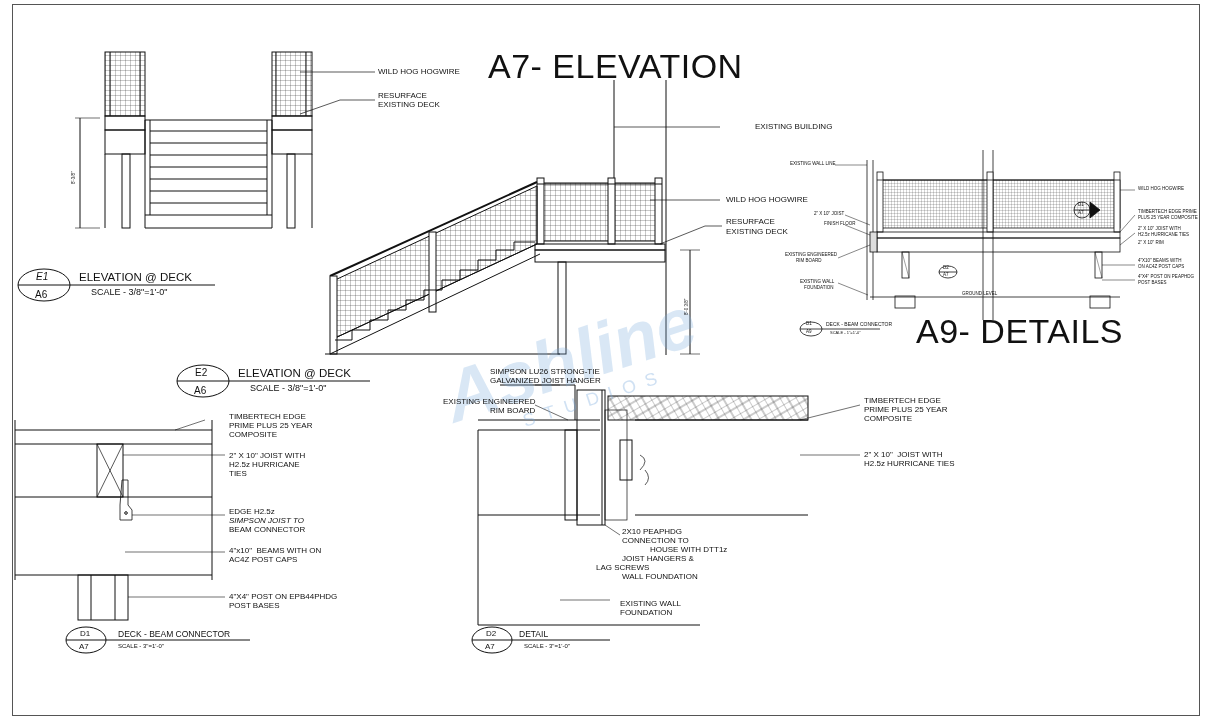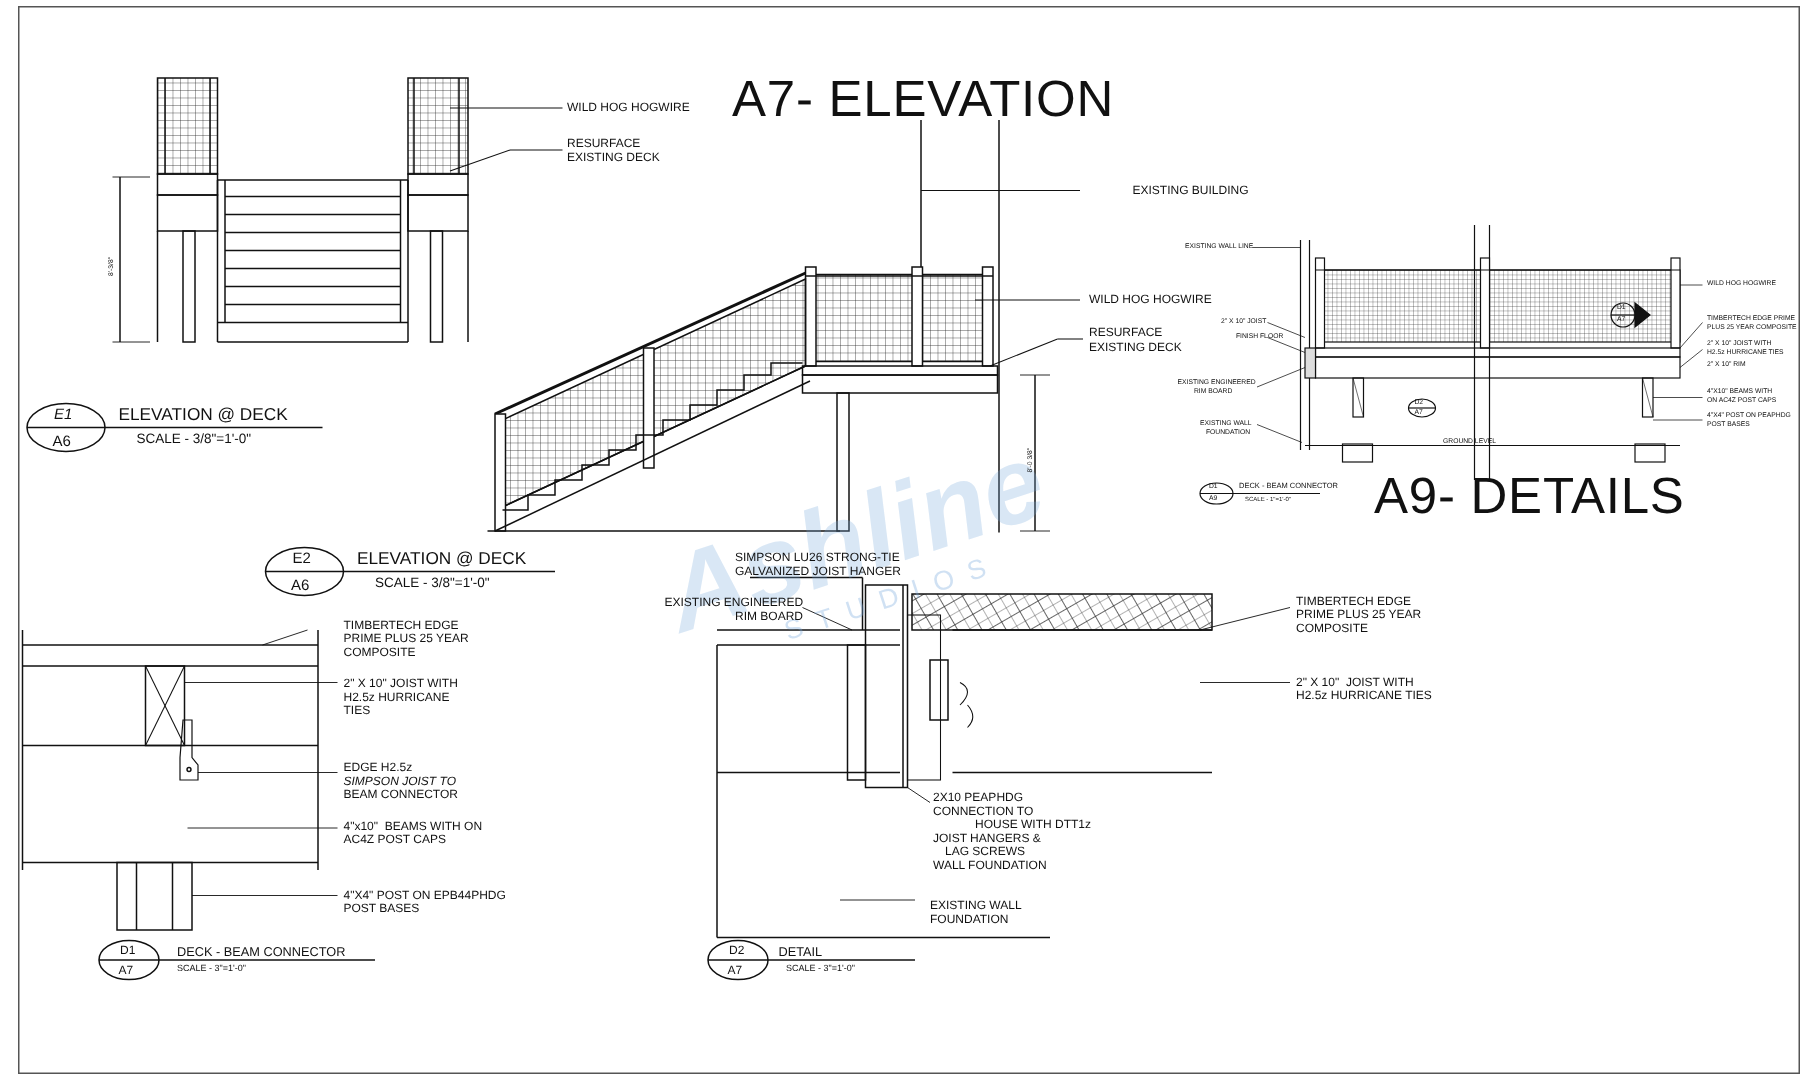--- a/index.html
+++ b/index.html
@@ -307,20 +307,20 @@
 <div class="t lbl" style="left:490px;top:407px;">RIM BOARD</div>
 <div class="t lbl" style="left:864px;top:397px;">TIMBERTECH EDGE</div>
 <div class="t lbl" style="left:864px;top:406px;">PRIME PLUS 25 YEAR</div>
 <div class="t lbl" style="left:864px;top:415px;">COMPOSITE</div>
 <div class="t lbl" style="left:864px;top:451px;">2" X 10"  JOIST WITH</div>
 <div class="t lbl" style="left:864px;top:460px;">H2.5z HURRICANE TIES</div>
 <div class="t lbl" style="left:622px;top:528px;">2X10 PEAPHDG</div>
 <div class="t lbl" style="left:622px;top:537px;">CONNECTION TO</div>
 <div class="t lbl" style="left:622px;top:546px;margin-left:28px;">HOUSE WITH DTT1z</div>
 <div class="t lbl" style="left:622px;top:555px;">JOIST HANGERS &amp;</div>
-<div class="t lbl" style="left:630px;top:564px;">LAG SCREWS</div>
+<div class="t lbl" style="left:596px;top:564px;">LAG SCREWS</div>
 <div class="t lbl" style="left:622px;top:573px;">WALL FOUNDATION</div>
 <div class="t lbl" style="left:620px;top:600px;">EXISTING WALL</div>
 <div class="t lbl" style="left:620px;top:609px;">FOUNDATION</div>
 <div class="t bub-sm" style="left:486px;top:630px;">D2</div>
 <div class="t bub-sm" style="left:485px;top:643px;">A7</div>
 <div class="t tiny-title" style="left:506px;top:630px;margin-left:13px;">DETAIL</div>
 <div class="t tiny-scale" style="left:524px;top:643px;">SCALE - 3"=1'-0"</div>
 
 </body></html>

